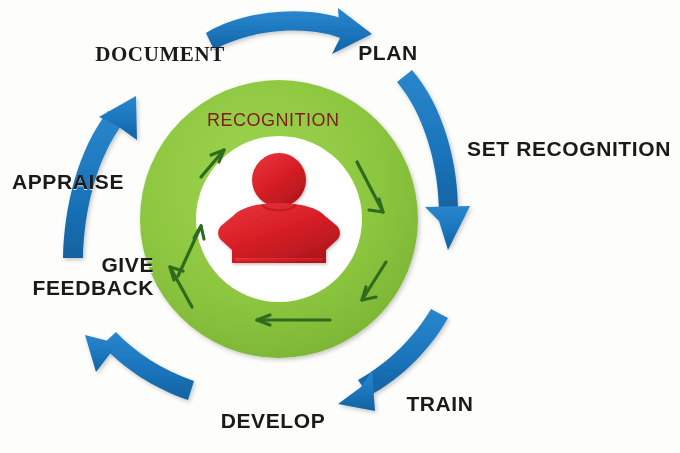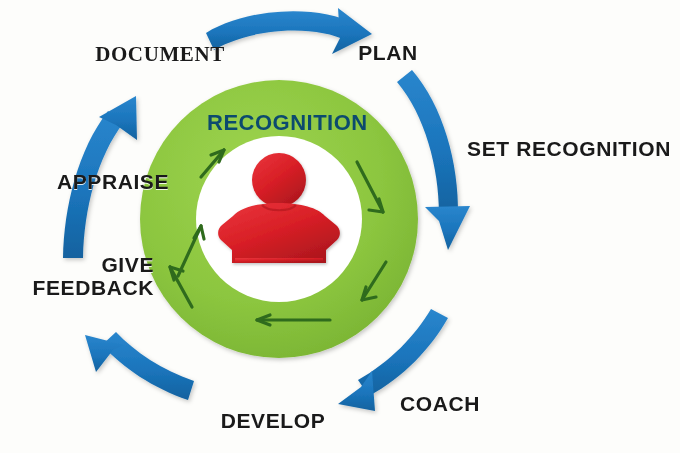--- a/index.html
+++ b/index.html
@@ -32,24 +32,24 @@
     font-size: 21px;
     letter-spacing: 0.6px;
     line-height: 1.12;
     white-space: pre;
     text-align: center;
     text-shadow: 0 1px 0 rgba(255,255,255,0.85);
   }
   .lbl.two-line { line-height: 1.1; }
   #recognition-label {
     position: absolute;
-    color: #0c4a6e;
+    color: #7f1d1d;
     font-family: "Liberation Sans", sans-serif;
-    font-weight: bold;
-    font-size: 22px;
+    font-weight: normal;
+    font-size: 18px;
     letter-spacing: 0.5px;
     white-space: pre;
   }
 </style>
 </head>
 <body>
 
 <div id="canvas">
 
   <svg class="layer" viewBox="0 0 680 453">
@@ -183,22 +183,22 @@
 
   <div id="recognition-label" style="left:207px; top:110px;">RECOGNITION</div>
 
   <div class="lbl" style="left:92px;  top:43px;  width:136px;font-family:Liberation Serif, serif;">DOCUMENT</div>
 
   <div class="lbl" style="left:352px; top:41px;  width:72px;">PLAN</div>
 
   <div class="lbl" style="left:463px; top:137px; width:212px;">SET RECOGNITION</div>
 
 
-  <div class="lbl" style="left:392px; top:392px; width:96px;">COACH</div>
+  <div class="lbl" style="left:392px; top:392px; width:96px;">TRAIN</div>
 
   <div class="lbl" style="left:215px; top:409px; width:116px;">DEVELOP</div>
 
   <div class="lbl two-line" style="left:30px;  top:253px; width:124px;text-align:right;">GIVE
 FEEDBACK</div>
 
-  <div class="lbl" style="left:8px;   top:170px; width:120px;margin-left:45px;">APPRAISE</div>
+  <div class="lbl" style="left:8px;   top:170px; width:120px;">APPRAISE</div>
 
 </div>
 
 </body></html>

